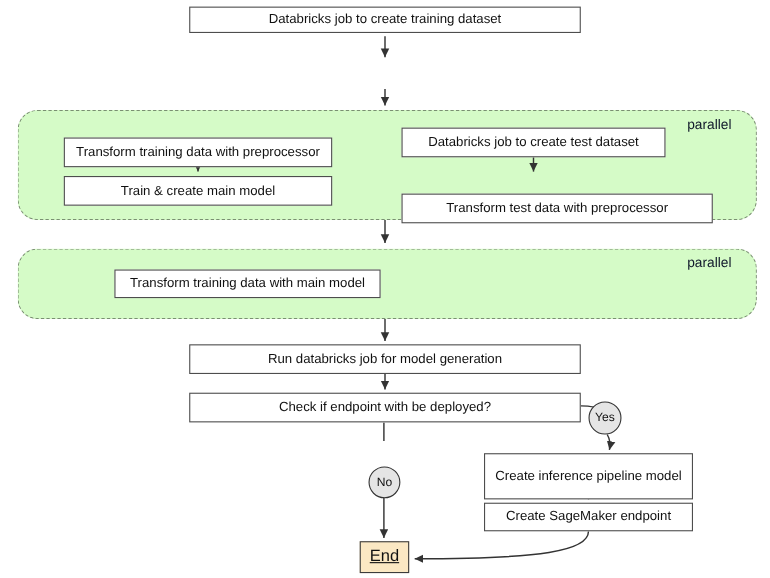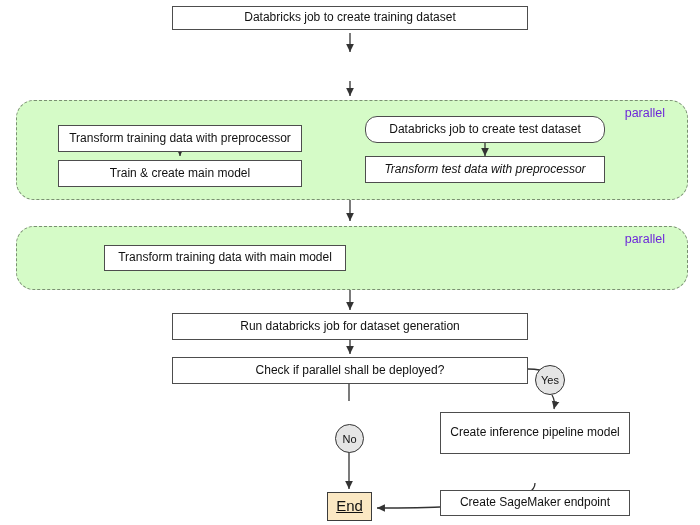--- a/index.html
+++ b/index.html
@@ -21,21 +21,21 @@
     background: var(--parallel-fill, #d5fbc7);
     border: 1.5px dashed var(--parallel-border, #7a8f72);
     border-radius: 18px;
     z-index: 1;
   }
   .parallel-label {
     position: absolute;
     top: 5px;
     right: 22px;
     font-size: 12.5px;
-    color: #6d28d9;
+    color: #0f172a;
     z-index: 2;
   }
   svg.wires {
     position: absolute;
     left: 0;
     top: 0;
     z-index: 2;
   }
   svg.wires path {
     fill: none;
@@ -113,34 +113,34 @@
     <path d="M535 483 C535 501 492 508 377 508" marker-end="url(#arrowhead)"></path>
   </svg>
 
   <div class="node" style="left:172px; top:6px; width:356px; height:24px;">Databricks job to create training dataset</div>
 
 
   <div class="node" style="left:58px; top:125px; width:244px; height:27px;">Transform training data with preprocessor</div>
 
   <div class="node" style="left:58px; top:160px; width:244px; height:27px;">Train &amp; create  main model</div>
 
-  <div class="node" style="left:365px; top:116px; width:240px; height:27px;border-radius:12px;">Databricks job to create test dataset</div>
+  <div class="node" style="left:365px; top:116px; width:240px; height:27px;">Databricks job to create test dataset</div>
 
-  <div class="node" style="left:365px; top:156px; width:240px; height:27px;font-style:italic;">Transform test data with preprocessor</div>
+  <div class="node" style="left:365px; top:176px; width:283px; height:27px;">Transform test data with preprocessor</div>
 
   <div class="node" style="left:58px; top:245px; width:242px; height:26px;margin-left:46px;">Transform training data with main model</div>
 
 
-  <div class="node" style="left:172px; top:313px; width:356px; height:27px;">Run databricks job for dataset generation</div>
+  <div class="node" style="left:172px; top:313px; width:356px; height:27px;">Run databricks job for model generation</div>
 
-  <div class="node" style="left:172px; top:357px; width:356px; height:27px;">Check if parallel shall be deployed?</div>
+  <div class="node" style="left:172px; top:357px; width:356px; height:27px;">Check if endpoint with be deployed?</div>
 
   <div class="node" style="left:440px; top:412px; width:190px; height:42px;">Create inference pipeline model</div>
 
-  <div class="node" style="left:440px; top:457px; width:190px; height:26px;margin-top:33px;">Create SageMaker endpoint</div>
+  <div class="node" style="left:440px; top:457px; width:190px; height:26px;">Create SageMaker endpoint</div>
 
   <div class="node end-node" style="left:327px; top:492px; width:45px; height:29px;text-decoration:underline;">End</div>
 
   <div class="decision-circle" style="left:535px; top:365px; width:30px; height:30px;">Yes</div>
 
   <div class="decision-circle" style="left:335px; top:424px; width:29px; height:29px;text-align:center;">No</div>
 
 </div>
 
 </body></html>

